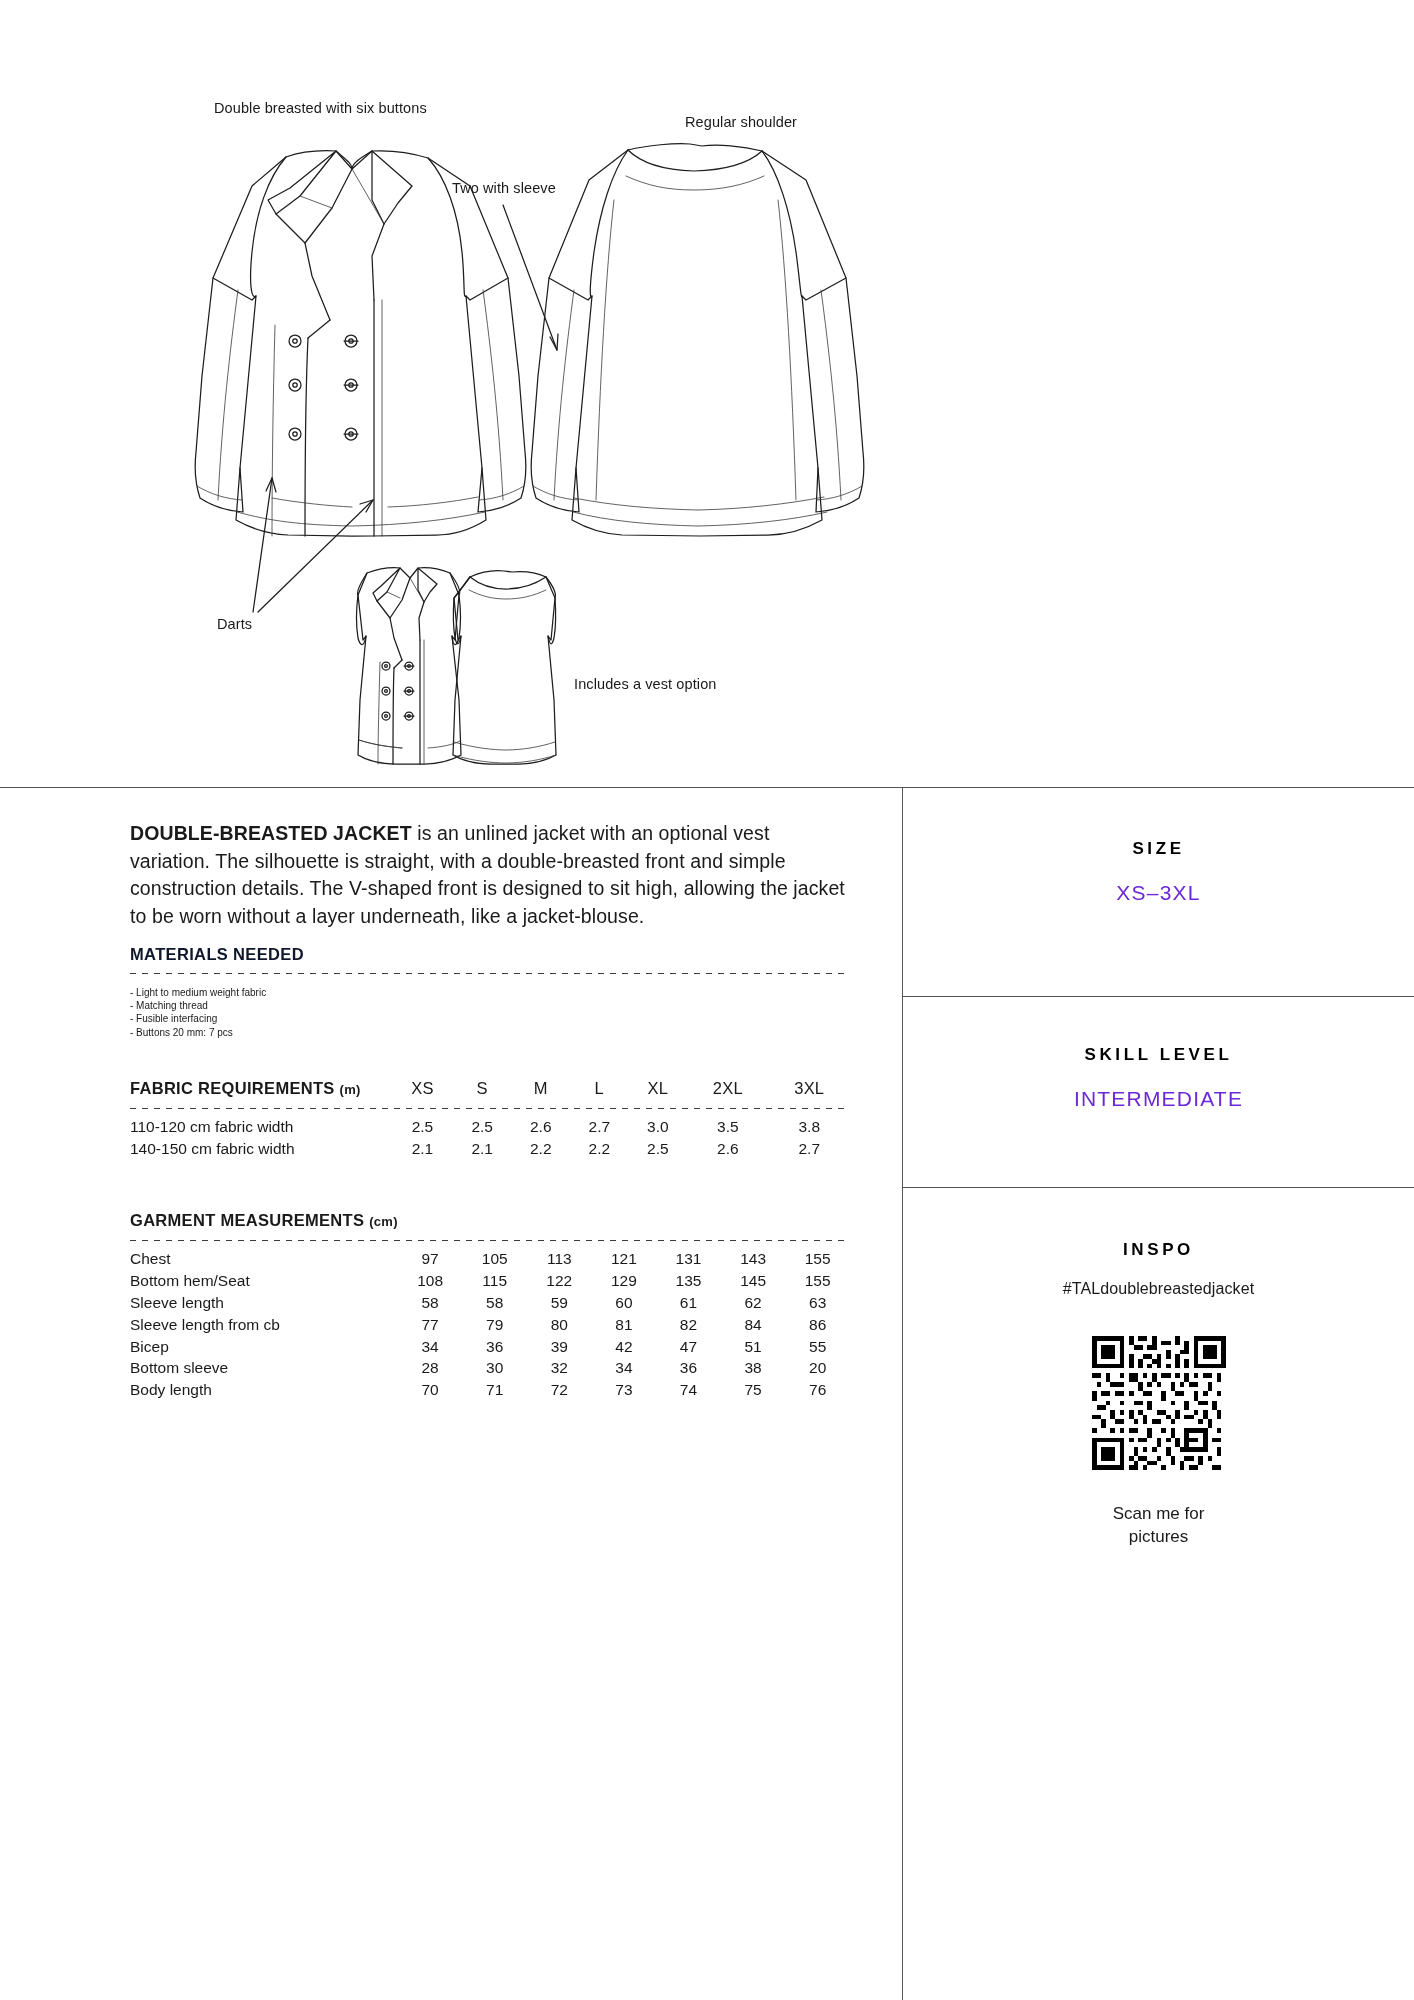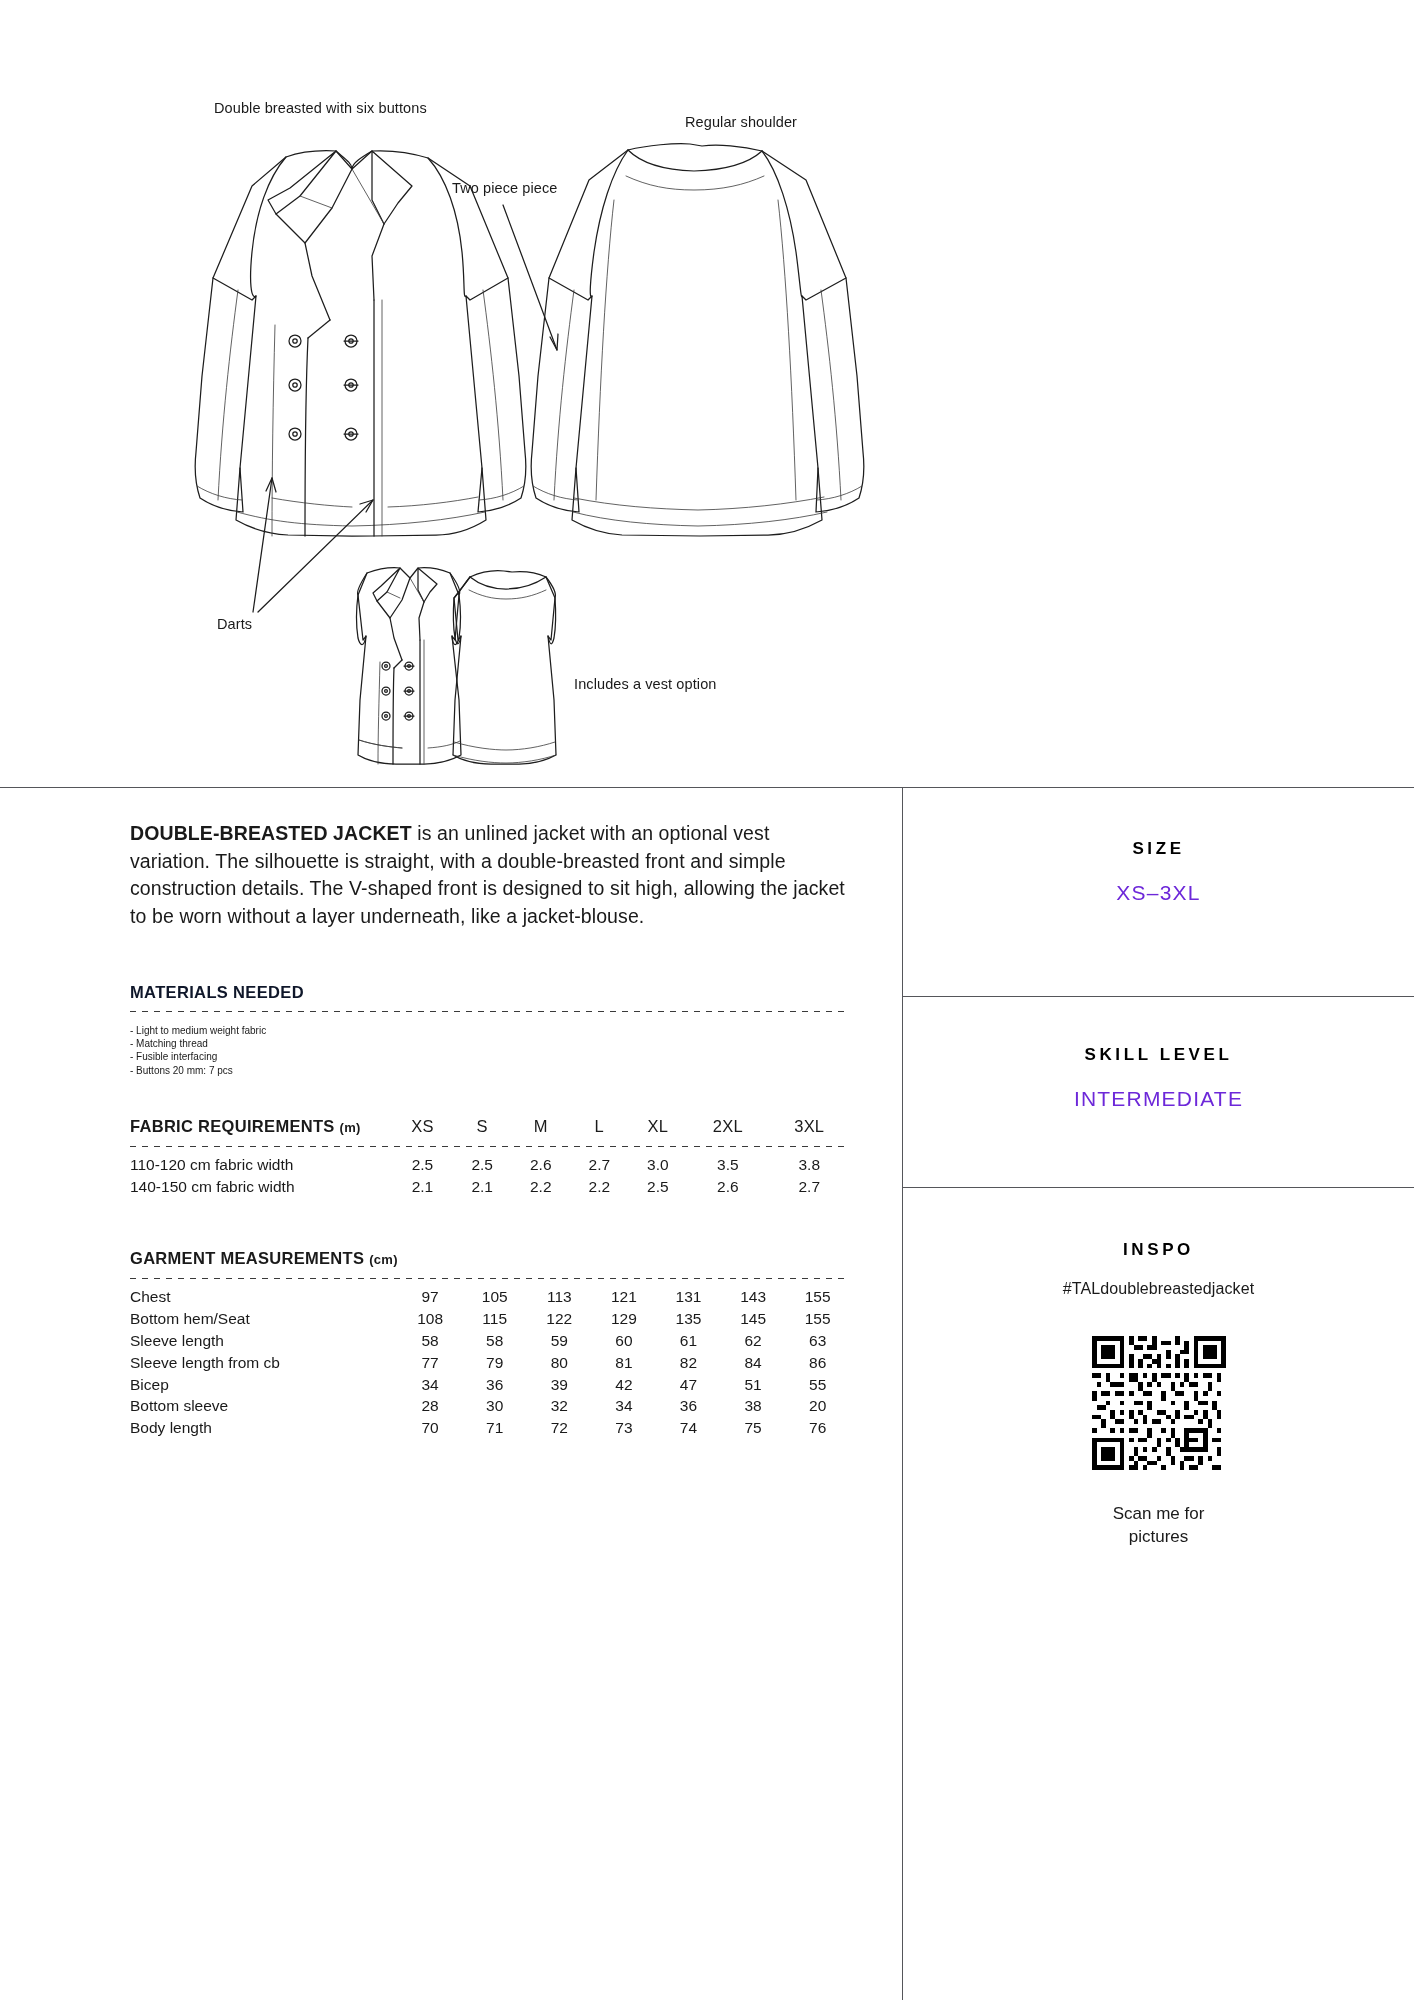--- a/index.html
+++ b/index.html
@@ -46,21 +46,21 @@
   }
   svg.flat .thin{stroke-width:.8;stroke:#3a3a3a;}
   svg.flat .lead{stroke-width:1;stroke:#111;}
   svg.flat .btn{stroke-width:.9;}
 
   
   .content{position:absolute;left:130px;top:820px;width:720px;}
 
   .intro{
     font-size:19.5px;line-height:1.42;
-    color:#1a1a1a;margin:0 0 52px 0;
+    color:#1a1a1a;margin:0 0 14px 0;
     letter-spacing:.1px;
   }
   .intro b{font-weight:700;}
 
   h2.sec{
     font-size:16.5px;font-weight:700;letter-spacing:.35px;
     margin:0 0 9px 0;color:#0f172a;text-transform:uppercase;
   }
   .dashrule{
     height:1px;width:100%;
@@ -302,21 +302,21 @@
         <path d="M557,350 L550,337 M557,350 L558,334"></path>
 
         <path d="M253,612 L272,478"></path>
         <path d="M272,478 L266,491 M272,478 L276,492"></path>
         <path d="M258,612 L373,500"></path>
         <path d="M373,500 L360,504 M373,500 L366,512"></path>
       </g>
     </svg>
 
     <div class="callout c-db">Double breasted with six buttons</div>
-    <div class="callout c-tps">Two piece piece</div>
+    <div class="callout c-tps">Two with sleeve</div>
     <div class="callout c-rs">Regular shoulder</div>
     <div class="callout c-darts">Darts</div>
     <div class="callout c-vest">Includes a vest option</div>
 
     <div class="title-wrap">
       
       
     </div>
   </div>
 

